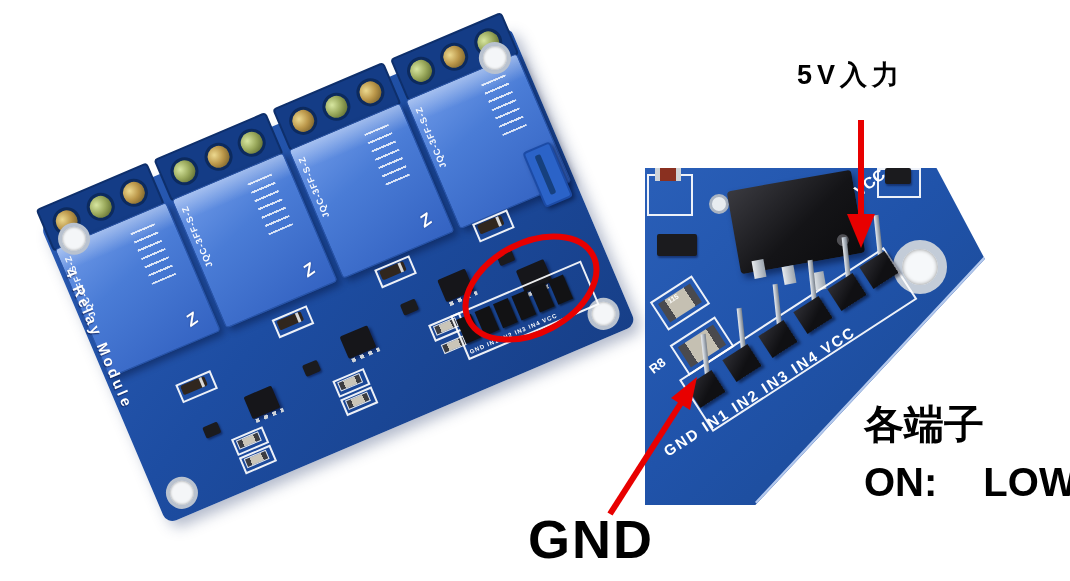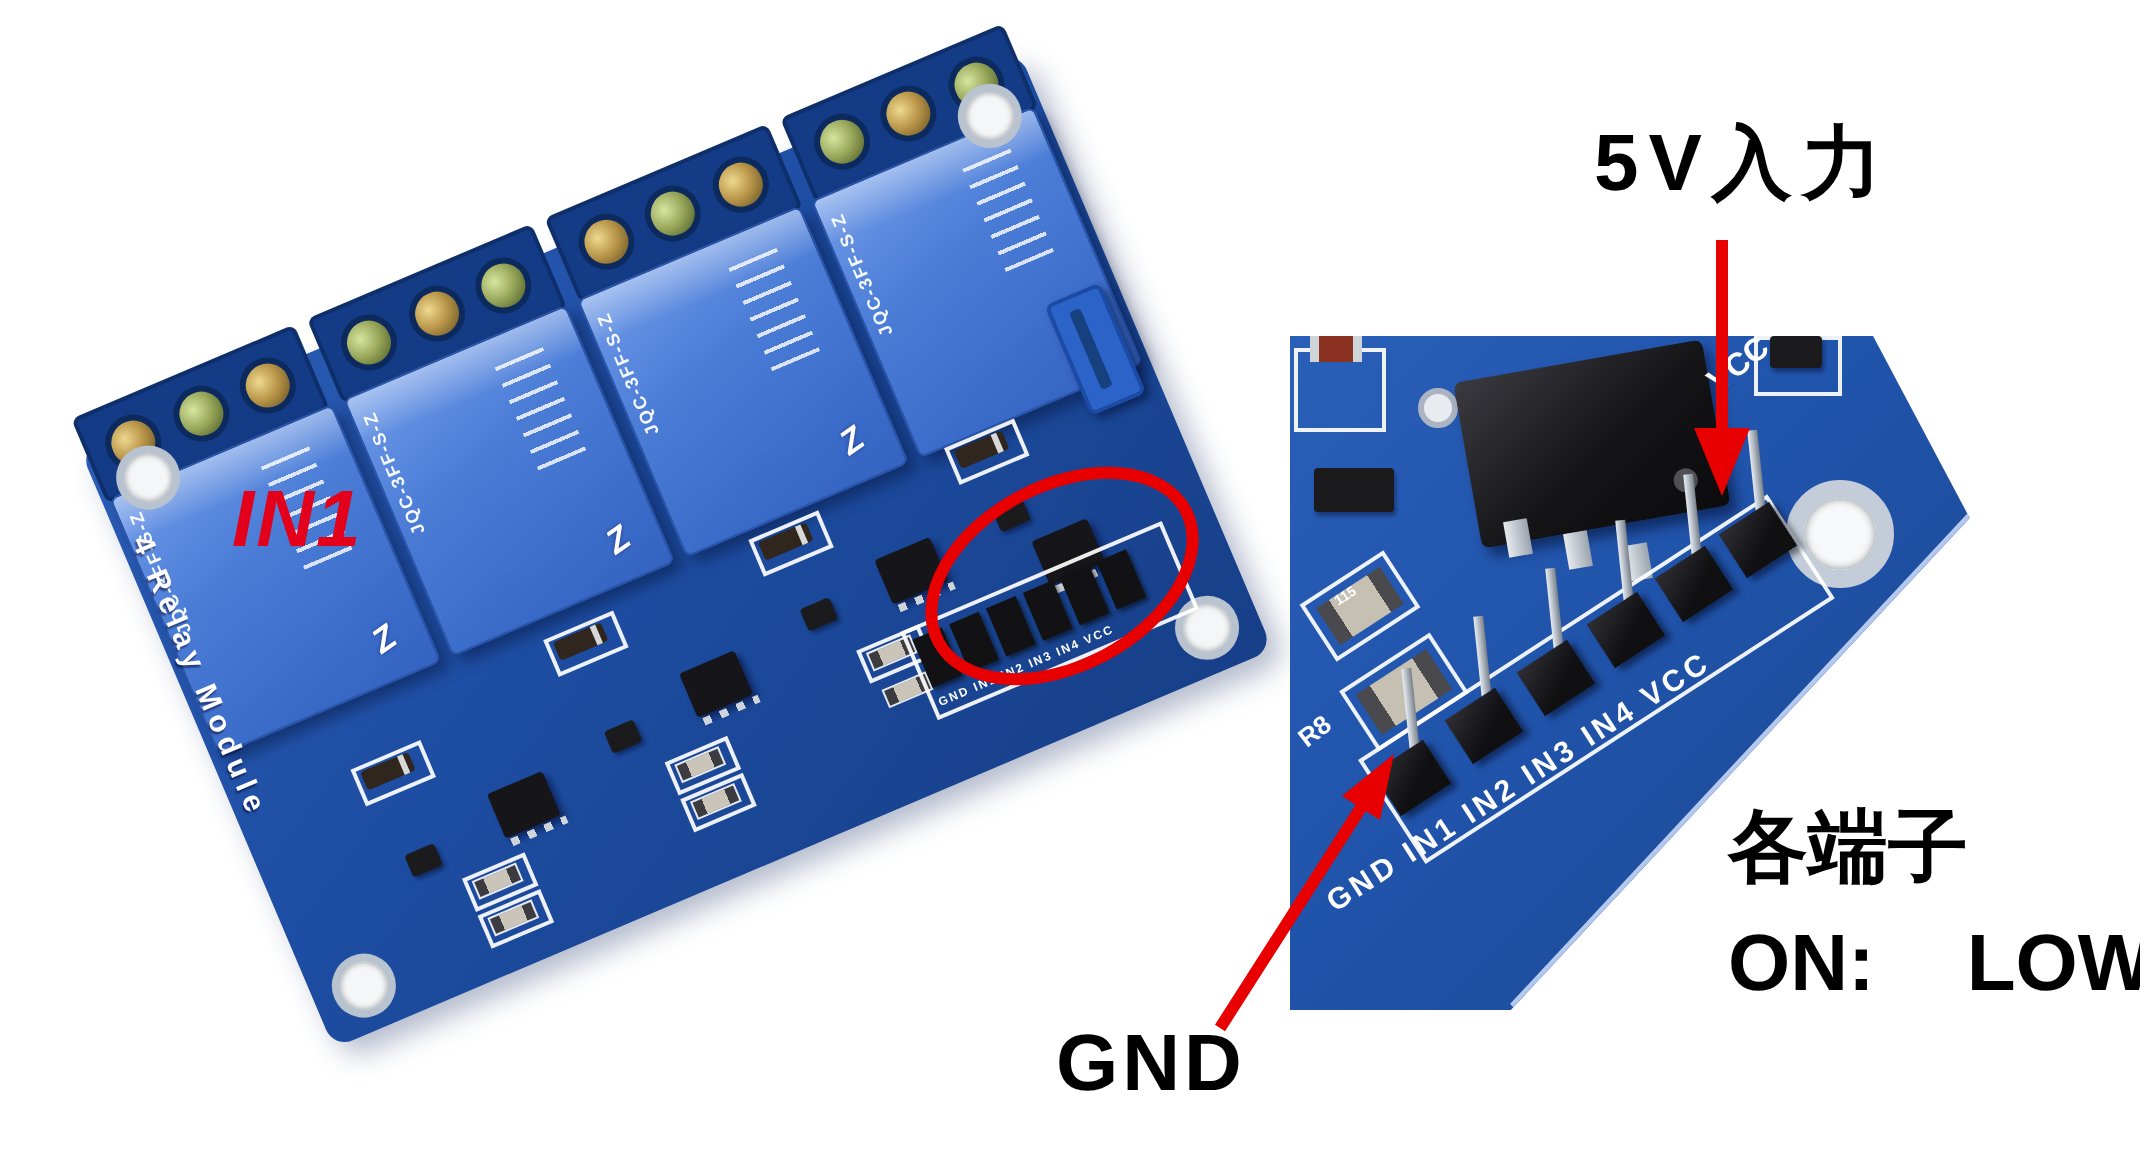--- a/index.html
+++ b/index.html
@@ -81,22 +81,22 @@
   .rp-pin .base{position:absolute;left:0;top:0;width:30px;height:26px;transform:rotate(-33deg);
     background:linear-gradient(150deg,#2e2e34,#101013 60%);box-shadow:2px 3px 3px rgba(0,5,25,.5);}
   .rp-res{position:absolute;border:2px solid rgba(255,255,255,.92);transform:rotate(-33deg);}
   .rp-res .body{position:absolute;left:4px;top:4px;right:4px;bottom:4px;
     background:linear-gradient(90deg,#4a4a4e 0 20%,#c5c0b2 20% 80%,#4a4a4e 80% 100%);}
   .rp-res .lbl{position:absolute;left:14px;top:4px;font-size:7px;color:#fff;font-weight:bold;}
   .rp-red-comp{position:absolute;left:10px;top:0px;width:26px;height:13px;
     background:linear-gradient(90deg,#cfd4d8 0 18%,#8a3020 18% 82%,#cfd4d8 82% 100%);}
   
   .ann{position:absolute;color:#000;font-weight:bold;line-height:1;}
-  .ann-power{left:797px;top:62px;font-size:40px;letter-spacing:5px;}
-  .ann-gnd{left:528px;top:512px;font-size:40px;letter-spacing:2px;}
+  .ann-power{left:797px;top:62px;font-size:27px;letter-spacing:5px;}
+  .ann-gnd{left:528px;top:512px;font-size:54px;letter-spacing:2px;}
   .terminal-info{position:absolute;left:816px;top:396px;color:#000;font-weight:bold;margin-left:48px;}
   .ti-row{font-size:40px;line-height:1.44;display:flex;}
   .ti-row .gap{display:inline-block;width:46px;}
   .overlay-svg{position:absolute;left:0;top:0;pointer-events:none;}
 </style>
 </head>
 <body>
 
 <div class="canvas">
 
@@ -195,21 +195,20 @@
           <span></span>
           <span></span>
           <span></span>
       </div>
       <div class="tiny-silk">GND IN1 IN2 IN3 IN4 VCC</div>
     </div>
 
     <div class="jumper"></div>
   </div>
 
-  <div class="in-label" style="left:116px;top:240px;">IN1</div>
 
   <div class="right-photo">
     <div class="rp-pcb">
       <div class="rp-bevel"></div>
 
       <div class="silk" style="left:2px;top:6px;width:42px;height:38px;"></div>
       <div class="rp-red-comp"></div>
       <div class="silk" style="left:232px;top:0px;width:40px;height:26px;"></div>
       <div class="sot" style="left:240px;top:0px;width:26px;height:16px;"></div>
       <div class="sot" style="left:12px;top:66px;width:40px;height:22px;"></div>

